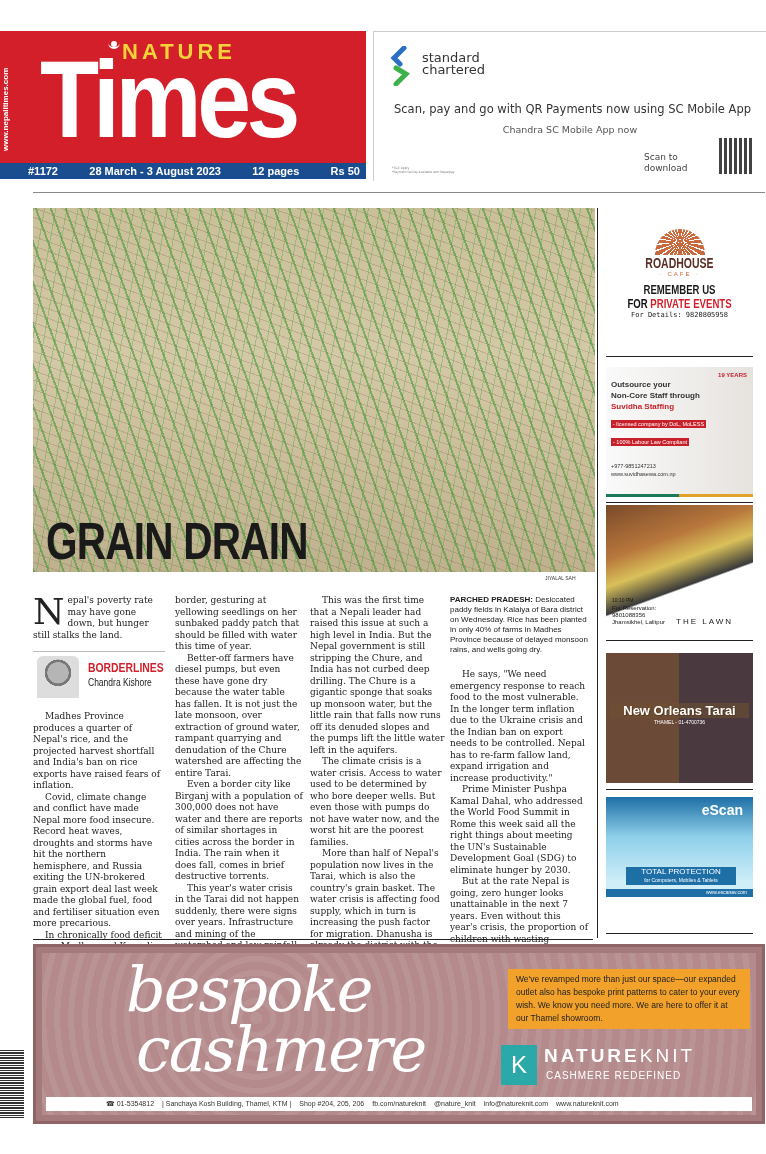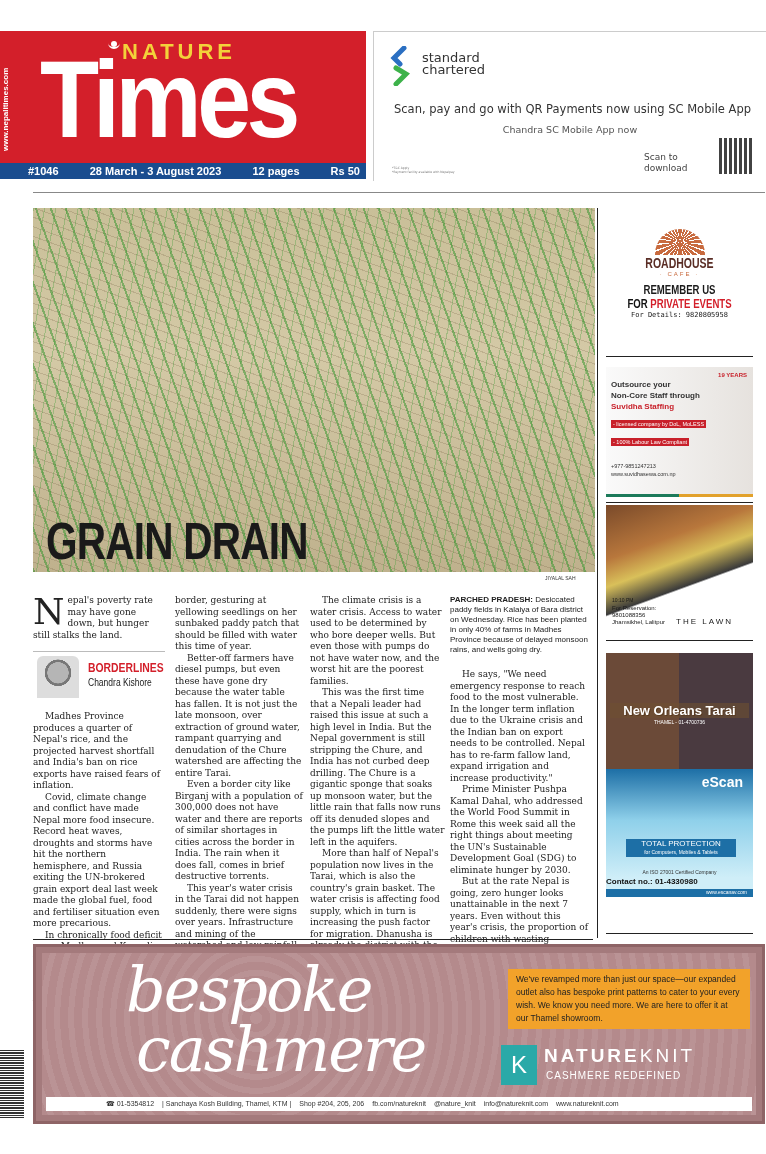--- a/index.html
+++ b/index.html
@@ -76,21 +76,21 @@
   .suvidha .contact { font-size: 5.5px; color: #333; line-height: 8px; margin-top: 14px; }
   .suvidha .years { position: absolute; right: 6px; top: 5px; font-size: 6px; color: #c8202a; font-weight: bold; }
   .suvidha .stripe { position: absolute; left: 0; bottom: 0; width: 100%; height: 3px; background: linear-gradient(90deg, #1c7a5a 50%, #e2a12b 50%); }
   .lawn { top: 502px; height: 130px; background: linear-gradient(160deg, #7a4a2a 0%, #b8773c 30%, #d9c05a 45%, #3a3a3a 60%, #fff 61%); font-family: "Liberation Sans", sans-serif; }
   .lawn .time { position: absolute; left: 6px; top: 92px; font-size: 5px; }
   .lawn .res { position: absolute; left: 6px; top: 100px; font-size: 6px; line-height: 7px; }
   .lawn .brand { position: absolute; left: 70px; top: 112px; font-size: 8px; letter-spacing: 2px; }
   .noc { top: 653px; height: 130px; background: linear-gradient(90deg, #6b4a38 0 50%, #4a3a40 50%); font-family: "Liberation Sans", sans-serif; }
   .noc .title { position: absolute; left: 4px; top: 50px; width: 139px; text-align: center; color: #fff; font: bold 13px "Liberation Sans", sans-serif; text-shadow: 1px 1px 0 #5a3b20; background: rgba(110,80,50,0.6); }
   .noc .sub { position: absolute; left: 0; width: 100%; top: 66px; text-align: center; color: #fff; font-size: 5px; }
-  .escan { top: 769px; height: 128px; background: linear-gradient(180deg, #1d6fa6, #8fd0ea 40%, #cfeef8 85%); font-family: "Liberation Sans", sans-serif; }
+  .escan { top: 797px; height: 100px; background: linear-gradient(180deg, #1d6fa6, #8fd0ea 40%, #cfeef8 85%); font-family: "Liberation Sans", sans-serif; }
   .escan .logo { position: absolute; right: 10px; top: 5px; color: #fff; font: bold 14px "Liberation Sans", sans-serif; }
   .escan .tp { position: absolute; left: 20px; top: 70px; width: 110px; background: #1d6fa6; color: #fff; text-align: center; font-size: 8px; line-height: 9px; }
   .escan .iso { position: absolute; left: 0; width: 100%; top: 100px; text-align: center; font-size: 5px; color: #333; }
   .escan .cnt { position: absolute; left: 0; width: 100%; top: 108px; text-align: left; font: bold 8px "Liberation Sans", sans-serif; color: #111; }
   .escan .web { position: absolute; left: 0; bottom: 0; width: 100%; height: 8px; background: #1d6fa6; color: #fff; font-size: 5px; text-align: right; padding-right: 6px; }
 
   
   .barcode { position: absolute; left: 0; top: 1050px; width: 24px; height: 68px; background: repeating-linear-gradient(180deg, #333 0 1px, #fff 1px 2px, #333 2px 4px, #fff 4px 5px); }
 
   
@@ -111,21 +111,21 @@
 
 <div class="masthead">
   <div class="side-url">www.nepalitimes.com</div>
   <svg class="crescent" viewBox="0 0 16 16">
       <path d="M2 4 A6 6 0 0 0 14 4 A6 4 0 0 1 2 4Z" fill="#fff"></path>
       <circle cx="8" cy="5" r="3" fill="#fff"></circle>
     </svg>
   <div class="nepali">NATURE</div>
   <div class="times">Times</div>
   <div class="infobar">
-    <span>#1046</span>
+    <span>#1172</span>
     <span>28 March - 3 August 2023</span>
     <span>12 pages</span>
     <span>Rs 50</span>
   </div>
 </div>
 
 <div class="sc-ad">
   <svg class="sc-logo" viewBox="0 0 20 40">
     <path d="M14 2 L4 12 L10 18" stroke="#2a6fc2" stroke-width="5" fill="none" stroke-linecap="round"></path>
     <path d="M6 22 L16 28 L6 38" stroke="#3db24a" stroke-width="5" fill="none" stroke-linecap="round"></path>
@@ -168,22 +168,22 @@
 
 <div class="col c2">
   <p class="noind">border, gesturing at yellowing seedlings on her sunbaked paddy patch that should be filled with water this time of year.</p>
   <p>Better-off farmers have diesel pumps, but even these have gone dry because the water table has fallen. It is not just the late monsoon, over extraction of ground water, rampant quarrying and denudation of the Chure watershed are affecting the entire Tarai.</p>
   <p>Even a border city like Birganj with a population of 300,000 does not have water and there are reports of similar shortages in cities across the border in India. The rain when it does fall, comes in brief destructive torrents.</p>
   <p>This year's water crisis in the Tarai did not happen suddenly, there were signs over years. Infrastructure and mining of the watershed and low rainfall reduced recharge of ground water, while deep drilling in Bihar and Nepal sucked up what remained.</p>
   <p>When Ram Baran Yadav went on a state visit to India as president, he had warned Indian leaders including the leaders of Bihar and Uttar Pradesh state that the destruction of the Chure would affect the Indo-Gangetic plains in Nepal and India.</p>
 </div>
 
 <div class="col c3">
+  <p>This was the first time that a Nepali leader had raised this issue at such a high level in India. But the Nepal government is still stripping the Chure, and India has not curbed deep drilling. The Chure is a gigantic sponge that soaks up monsoon water, but the little rain that falls now runs off its denuded slopes and the pumps lift the little water left in the aquifers.</p>
   <p>The climate crisis is a water crisis. Access to water used to be determined by who bore deeper wells. But even those with pumps do not have water now, and the worst hit are the poorest families.</p>
-  <p>This was the first time that a Nepali leader had raised this issue at such a high level in India. But the Nepal government is still stripping the Chure, and India has not curbed deep drilling. The Chure is a gigantic sponge that soaks up monsoon water, but the little rain that falls now runs off its denuded slopes and the pumps lift the little water left in the aquifers.</p>
   <p>More than half of Nepal's population now lives in the Tarai, which is also the country's grain basket. The water crisis is affecting food supply, which in turn is increasing the push factor for migration. Dhanusha is already the district with the highest rate of out-migration and water scarcity will feed the vicious cycle – lack of food forces people to migrate, and because they migrate there is no one left to grow food.</p>
   <p>Bishow Parajuli, who till recently was the World Food Programme (WFP) representative in India, says food insecurity needs short- and long-term interventions.</p>
 </div>
 
 <div class="col c4">
   <p class="caption"><b>PARCHED PRADESH:</b> <span>Desiccated paddy fields in Kalaiya of Bara district on Wednesday. Rice has been planted in only 40% of farms in Madhes Province because of delayed monsoon rains, and wells going dry.</span></p>
   <p>He says, "We need emergency response to reach food to the most vulnerable. In the longer term inflation due to the Ukraine crisis and the Indian ban on export needs to be controlled. Nepal has to re-farm fallow land, expand irrigation and increase productivity."</p>
   <p>Prime Minister Pushpa Kamal Dahal, who addressed the World Food Summit in Rome this week said all the right things about meeting the UN's Sustainable Development Goal (SDG) to eliminate hunger by 2030.</p>
   <p>But at the rate Nepal is going, zero hunger looks unattainable in the next 7 years. Even without this year's crisis, the proportion of children with wasting remained stalled at 12%, with Madhes and Karnali Provinces showing even higher proportions of undernourished children at 30%.</p>
   <p><span>The ratio of stunted children has dropped from 57% twenty years ago to 30%, but it is still double the SDG target of 15%.</span> <span class="endmark"></span></p>

